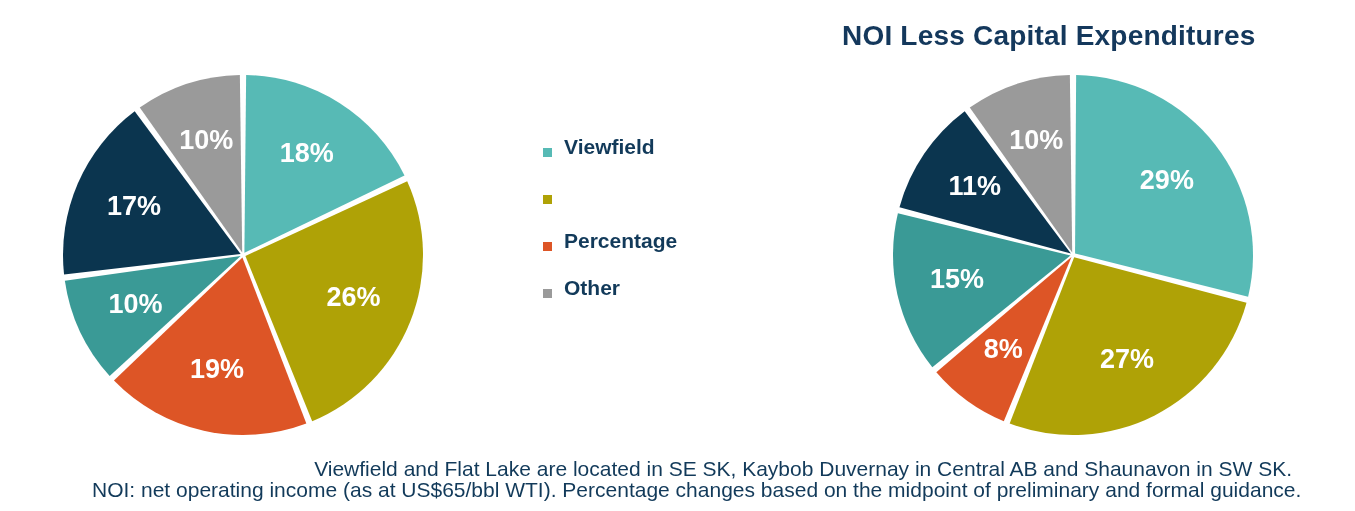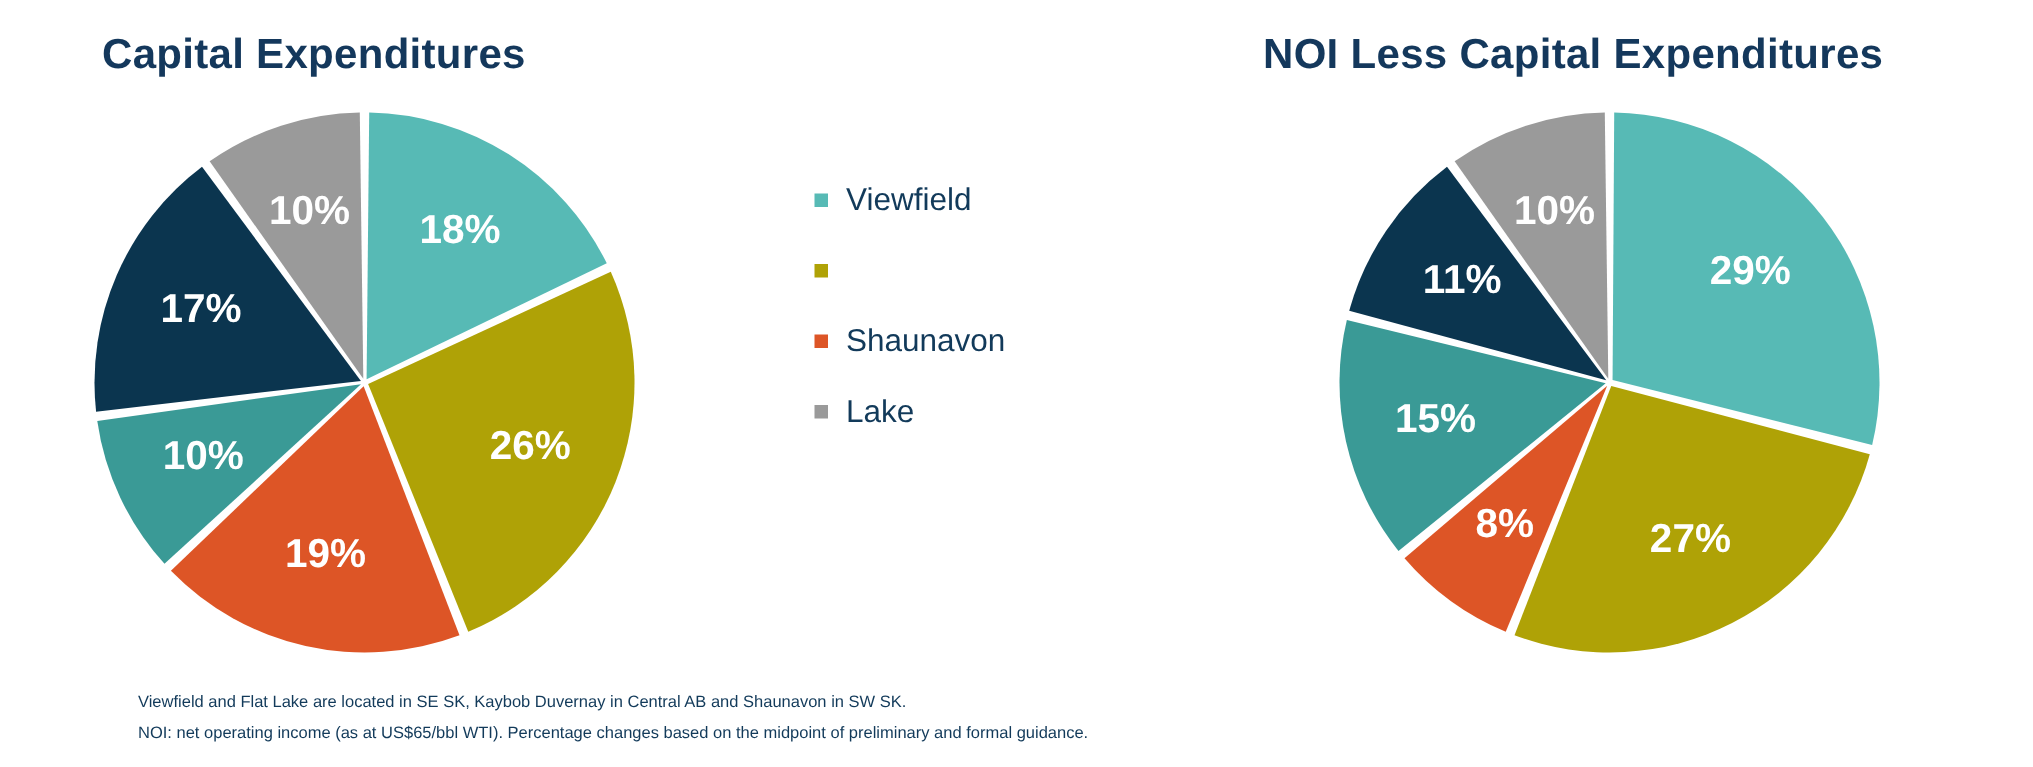--- a/index.html
+++ b/index.html
@@ -57,22 +57,23 @@
 
   
   #legend {
     position: absolute;
     left: 543px;
     top: 110px;
     width: 300px;
   }
   .legend-item {
     display: flex;
-    align-items: center;
+    align-items: flex-end;
     height: 47px;
+    font-weight: bold;
   }
   .legend-swatch {
     width: 9px;
     height: 9px;
     flex: 0 0 9px;
     margin-right: 12px;
   }
   .legend-label {
     font-size: 21px;
     color: #123a5a;
@@ -81,32 +82,32 @@
   }
 
   
   #footnotes {
     position: absolute;
     left: 92px;
     top: 458px;
     width: 1200px;
   }
   .footnote-line {
-    font-size: 11px;
+    font-size: 21px;
     color: #123a5a;
     line-height: 21px;
     white-space: nowrap;
+    text-align: right;
   }
 </style>
 </head>
 <body>
 
 <div class="stage">
 
-  <div class="chart-title" id="title-left">Capital Expenditures</div>
 
   <div class="chart-title" id="title-right">NOI Less Capital Expenditures</div>
 
   <div class="pie-panel" id="pie-panel-left">
       <svg class="pie-svg" viewBox="0 0 366 366">
         <path d="M 184.3931496669454 180.80474739369475 L 186.141433158711 3.0274148718495724 A 180 180 0 0 1 344.5065065413791 103.52894649748586 Z" fill="#57BAB5"></path>
         <path d="M 185.41741886330945 183.95712383698017 L 347.18162091100913 109.2138539085169 A 180 180 0 0 1 252.17315807876466 349.1778390803365 Z" fill="#AFA206"></path>
         <path d="M 182.43282757236898 185.53738358104076 L 246.3314967128463 351.4907164330152 A 180 180 0 0 1 53.95609062291305 308.4897185138216 Z" fill="#DD5526"></path>
         <path d="M 180.64744966358836 184.10702615806917 L 49.655172668385006 303.90970607813824 A 180 180 0 0 1 4.84027843659797 208.67320806699212 Z" fill="#3A9A96"></path>
         <path d="M 180.61383797322165 181.96741548434957 L 4.052826484983228 202.43988402708413 A 180 180 0 0 1 74.67329583263131 39.24560819148729 Z" fill="#0B354F"></path>
@@ -140,25 +141,25 @@
   <div id="legend">
       <div class="legend-item">
         <span class="legend-swatch" style="background: rgb(87, 186, 181);"></span>
         <span class="legend-label">Viewfield</span>
       </div>
       <div class="legend-item">
         <span class="legend-swatch" style="background: rgb(175, 162, 6);"></span>
       </div>
       <div class="legend-item">
         <span class="legend-swatch" style="background: rgb(221, 85, 38);"></span>
-        <span class="legend-label">Shaunavon</span>
+        <span class="legend-label">Percentage</span>
       </div>
       <div class="legend-item">
         <span class="legend-swatch" style="background: rgb(154, 154, 154);"></span>
-        <span class="legend-label">Lake</span>
+        <span class="legend-label">Other</span>
       </div>
     </div>
 
   <div id="footnotes">
       <div class="footnote-line">Viewfield and Flat Lake are located in SE SK, Kaybob Duvernay in Central AB and Shaunavon in SW SK.</div>
       <div class="footnote-line">NOI: net operating income (as at US$65/bbl WTI). Percentage changes based on the midpoint of preliminary and formal guidance.</div>
     </div>
 
 </div>
 

